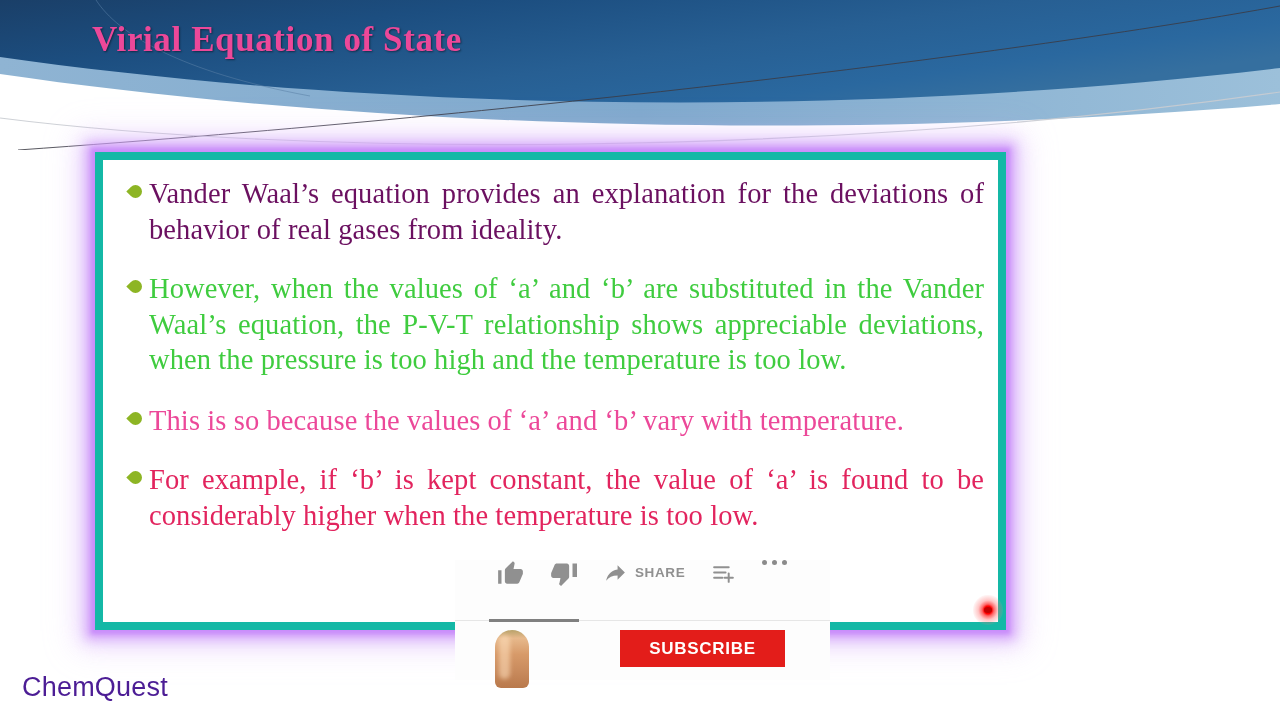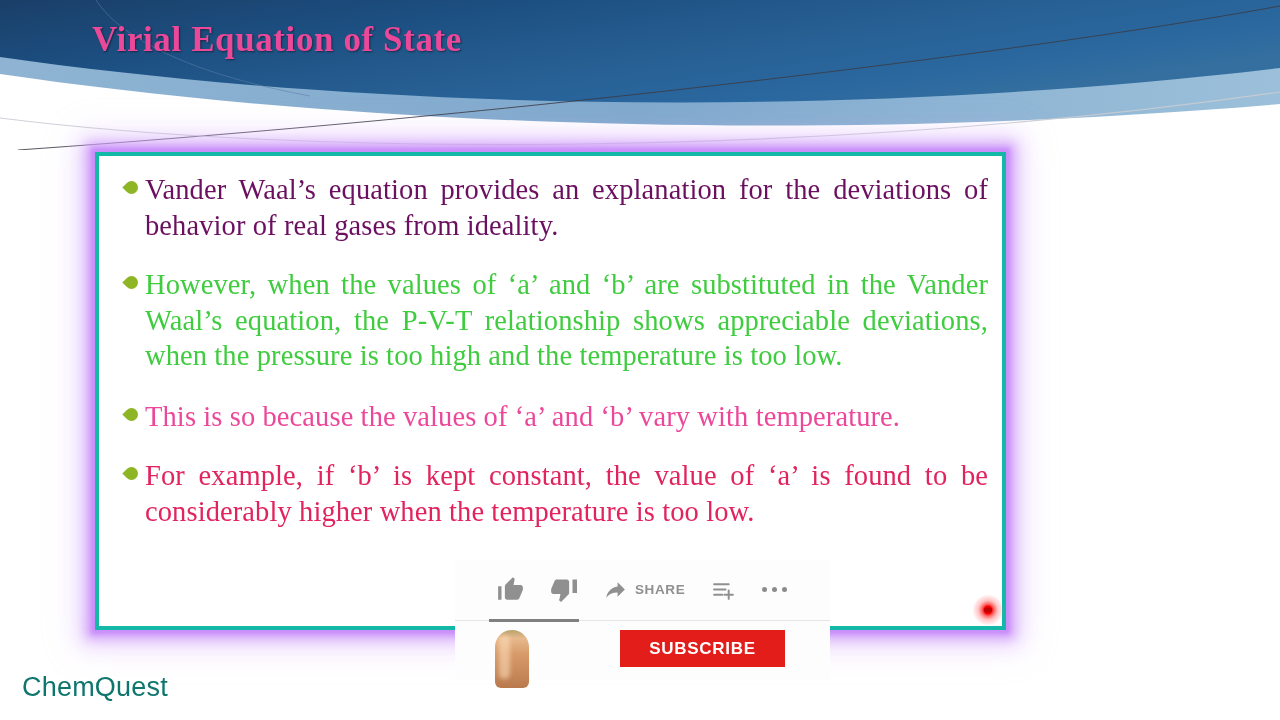--- a/index.html
+++ b/index.html
@@ -49,21 +49,21 @@
   }
 
   
   .content-box {
     position: absolute;
     left: 95px;
     top: 152px;
     width: 911px;
     height: 478px;
     background: #ffffff;
-    border: 4px solid #14b8a6;
+    border: 8px solid #14b8a6;
     box-sizing: border-box;
     box-shadow:
       0 0 4px 4px rgba(200,140,250,0.95),
       0 0 10px 9px rgba(205,150,250,0.75),
       0 0 20px 14px rgba(215,170,250,0.45),
       0 0 32px 20px rgba(225,190,250,0.22);
     z-index: 3;
   }
   .content-inner {
     position: absolute;
@@ -114,21 +114,21 @@
   .row3 { margin-bottom: 24px; }
   .row4 { margin-bottom: 12px; }
 
   
   .chemquest {
     position: absolute;
     left: 22px;
     top: 672px;
     font-family: "Liberation Sans", sans-serif;
     font-size: 27px;
-    color: #0f766e;
+    color: #4c1d95;
     letter-spacing: 0.2px;
     z-index: 6;
   }
 
   
   .laser {
     position: absolute;
     left: 973px;
     top: 595px;
     width: 30px;
@@ -159,21 +159,21 @@
     width: 375px;
     height: 120px;
     background: #fdfdfd;
     z-index: 10;
     font-family: "Liberation Sans", sans-serif;
   }
   .yt-actions {
     position: relative;
     height: 58px;
     display: flex;
-    align-items: center;
+    align-items: flex-start;
     padding-left: 42px;
     box-sizing: border-box;
   }
   .yt-btn {
     display: flex;
     align-items: center;
     color: #909090;
     margin-right: 26px;
   }
   .yt-btn svg { display: block; }

